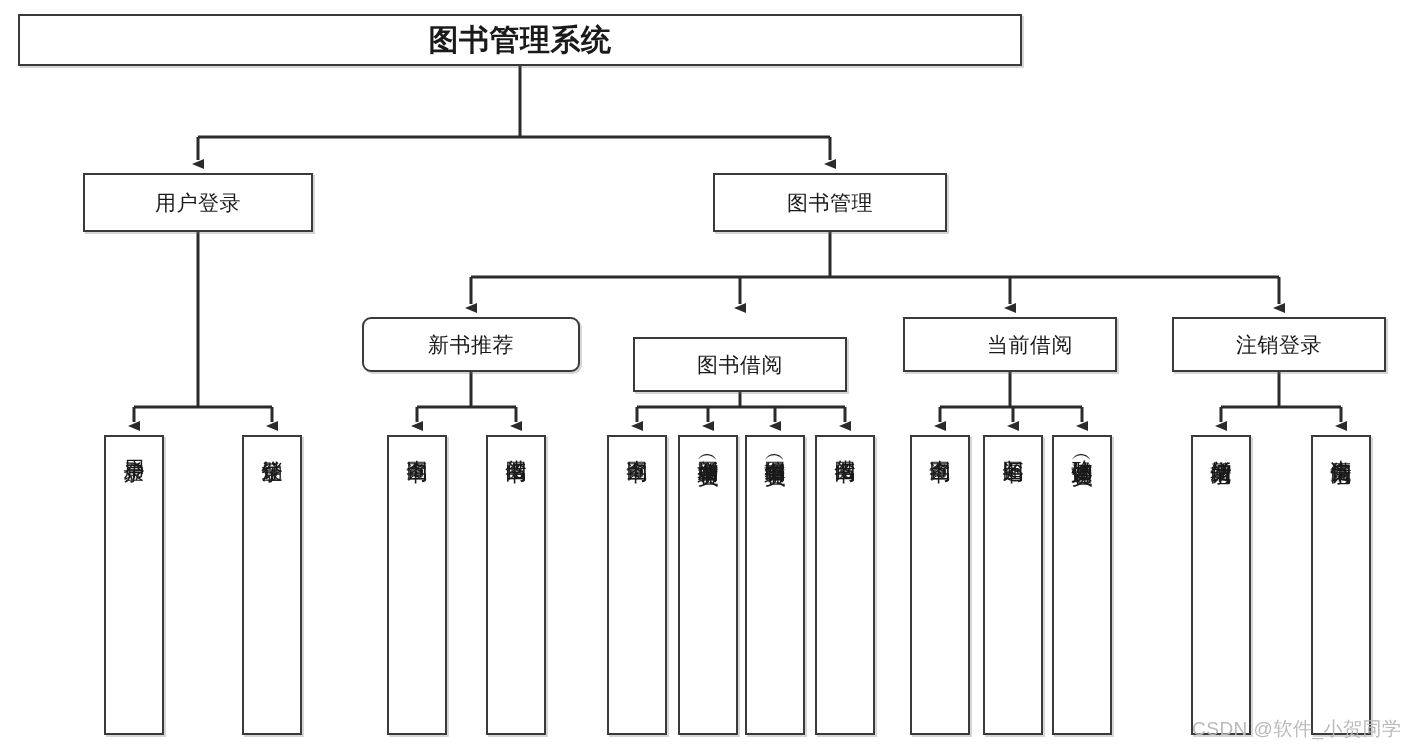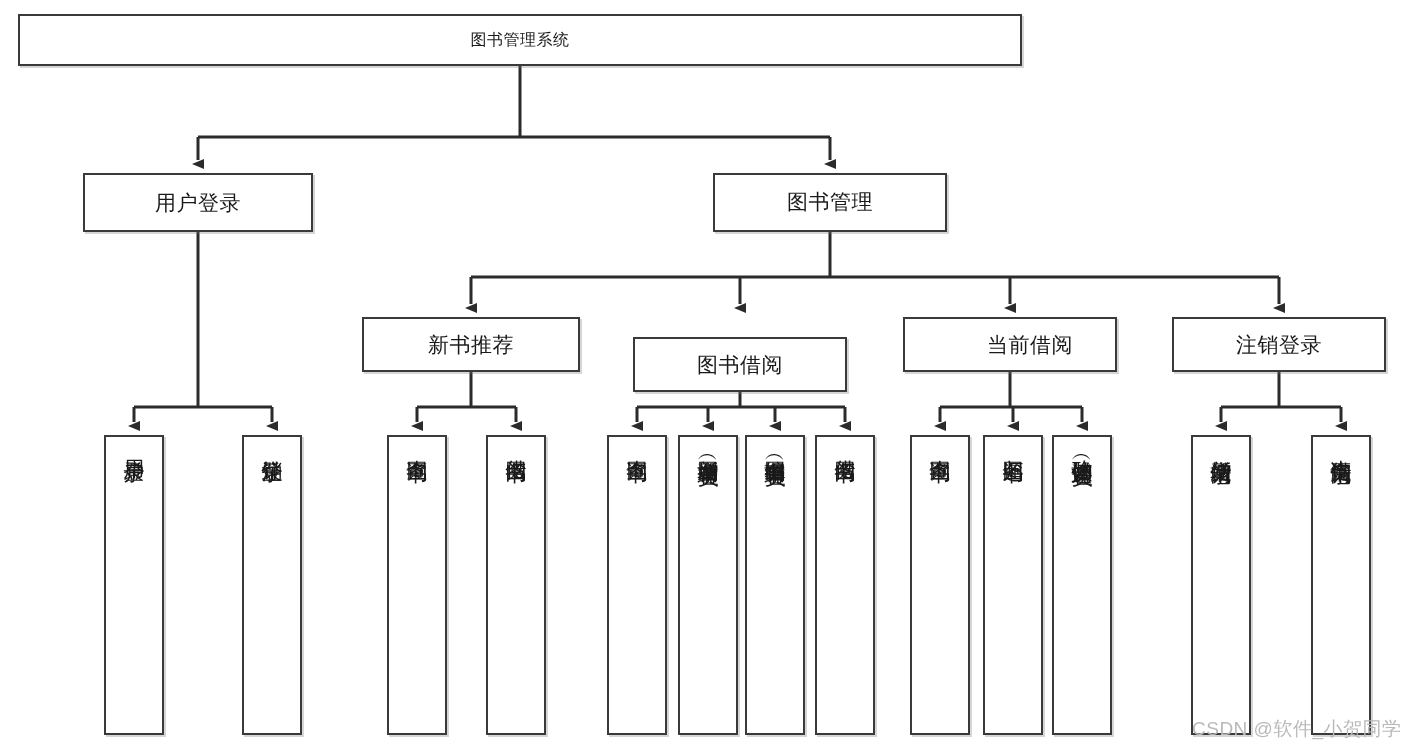--- a/index.html
+++ b/index.html
@@ -51,21 +51,21 @@
     padding-top: 6px;
   }
   .node.vert .label {
     writing-mode: vertical-rl;
     text-orientation: upright;
     font-size: 21px;
     line-height: 1.05;
     letter-spacing: 1px;
     white-space: nowrap;
   }
-  .node.root .label { font-size: 16px; }
+  .node.root .label { font-size: 30px; font-weight: bold; }
   #watermark {
     position: absolute;
     color: #b9b9b9;
     font-size: 19px;
     letter-spacing: 0.5px;
     white-space: nowrap;
     pointer-events: none;
   }
 </style>
 </head>
@@ -116,24 +116,24 @@
       </g>
   </svg>
 
   <div id="nodes">
       <div class="node horiz root" style="left: 18px; top: 14px; width: 1004px; height: 52px; border-color: rgb(58, 58, 58);">
         <span class="label">图书管理系统</span>
       </div>
       <div class="node horiz" style="left: 83px; top: 173px; width: 230px; height: 59px; border-color: rgb(58, 58, 58);">
         <span class="label">用户登录</span>
       </div>
-      <div class="node horiz" style="left: 713px; top: 173px; width: 234px; height: 59px; border-color: rgb(58, 58, 58); font-family: Liberation Serif, serif;">
+      <div class="node horiz" style="left: 713px; top: 173px; width: 234px; height: 59px; border-color: rgb(58, 58, 58);">
         <span class="label">图书管理</span>
       </div>
-      <div class="node horiz" style="left: 362px; top: 317px; width: 218px; height: 55px; border-color: rgb(58, 58, 58);">
+      <div class="node horiz" style="left: 362px; top: 317px; width: 218px; height: 55px; border-color: rgb(58, 58, 58); border-radius: 9px;">
         <span class="label">新书推荐</span>
       </div>
       <div class="node horiz" style="left: 633px; top: 317px; width: 214px; height: 55px; border-color: rgb(58, 58, 58); margin-top: 20px;">
         <span class="label">图书借阅</span>
       </div>
       <div class="node horiz" style="left: 903px; top: 317px; width: 214px; height: 55px; border-color: rgb(58, 58, 58); padding-left: 40px;">
         <span class="label">当前借阅</span>
       </div>
       <div class="node horiz" style="left: 1172px; top: 317px; width: 214px; height: 55px; border-color: rgb(58, 58, 58);">
         <span class="label">注销登录</span>

